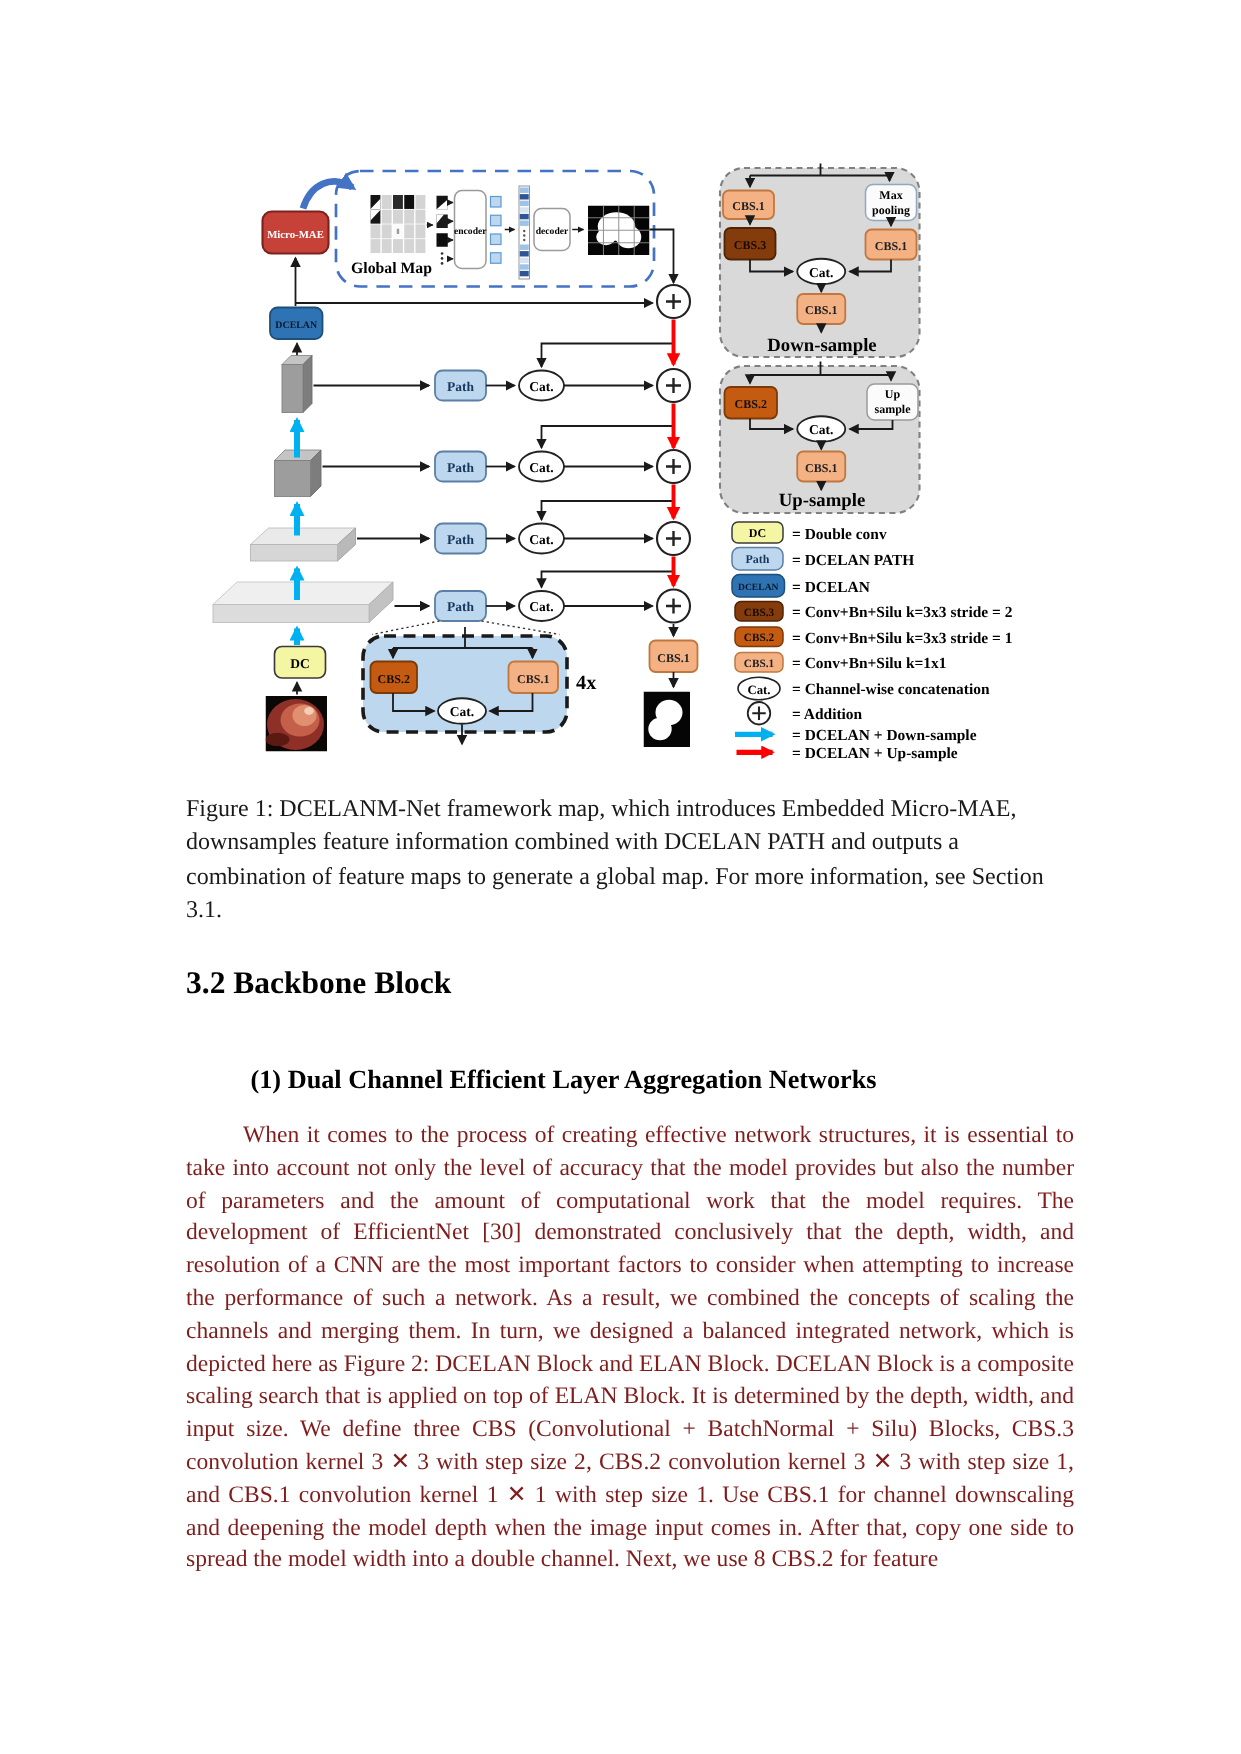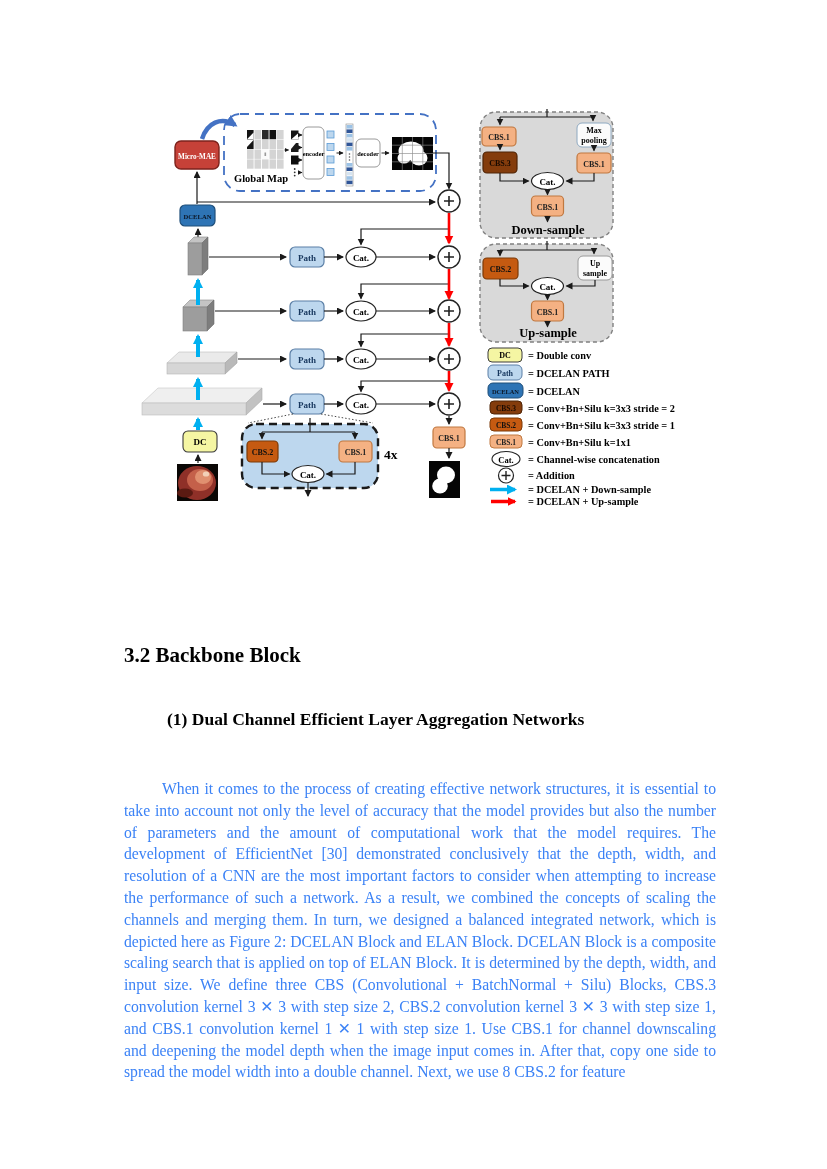--- a/index.html
+++ b/index.html
@@ -3,22 +3,22 @@
 <meta charset="utf-8">
 <style>
   html,body{margin:0;padding:0;background:#ffffff;}
   .page{position:relative;width:827px;height:1169px;background:#ffffff;overflow:hidden;
         font-family:"Liberation Serif", serif;color:#111;}
   .fig-svg{position:absolute;left:0;top:0;}
   .caption{position:absolute;left:124px;top:513px;width:596px;font-size:16px;line-height:22.4px;
            text-align:left;color:#1a1a1a;}
   .sec-head{position:absolute;left:124px;top:626px;width:596px;font-size:21px;font-weight:bold;color:#000;}
   .subsec-head{position:absolute;left:124px;top:691px;width:596px;font-size:17.5px;font-weight:bold;color:#000;margin-left:43px;}
-  .body-par{position:absolute;left:124px;top:750px;width:592px;font-size:15.7px;line-height:21.8px;
-            text-align:justify;text-indent:38px;color:#3b82f6;margin-top:28px;}
+  .body-par{position:absolute;left:124px;top:718px;width:592px;font-size:15.7px;line-height:21.8px;
+            text-align:justify;text-indent:38px;color:#7f1d1d;margin-top:28px;}
   svg text{font-family:"Liberation Serif", serif;}
   .blab{font-weight:bold;}
 </style>
 </head>
 <body>
 
 <div class="page">
 
 <svg class="fig-svg" width="827" height="515" viewBox="0 0 827 515">
   <defs>
@@ -371,17 +371,18 @@
     <text x="528" y="479" class="blab" font-size="10.3" fill="#000">=  Addition</text>
 
     <path d="M490,489.5 L515,489.5" stroke="#00b0f0" stroke-width="3.5" marker-end="url(#ac)"></path>
     <text x="528" y="493" class="blab" font-size="10.3" fill="#000">=  DCELAN + Down-sample</text>
 
     <path d="M491,501.5 L515,501.5" stroke="#ff0000" stroke-width="3.5" marker-end="url(#ar)"></path>
     <text x="528" y="505" class="blab" font-size="10.3" fill="#000">=  DCELAN + Up-sample</text>
   </g>
 </svg>
 
+<p class="caption">Figure 1: DCELANM-Net framework map, which introduces Embedded Micro-MAE, downsamples feature information combined with DCELAN PATH and outputs a combination of feature maps to generate a global map. For more information, see Section 3.1.</p>
 <h2 class="sec-head">3.2 Backbone Block</h2>
 <h3 class="subsec-head">(1) Dual Channel Efficient Layer Aggregation Networks</h3>
 <p class="body-par">When it comes to the process of creating effective network structures, it is essential to take into account not only the level of accuracy that the model provides but also the number of parameters and the amount of computational work that the model requires. The development of EfficientNet [30] demonstrated conclusively that the depth, width, and resolution of a CNN are the most important factors to consider when attempting to increase the performance of such a network. As a result, we combined the concepts of scaling the channels and merging them. In turn, we designed a balanced integrated network, which is depicted here as Figure 2: DCELAN Block and ELAN Block. DCELAN Block is a composite scaling search that is applied on top of ELAN Block. It is determined by the depth, width, and input size. We define three CBS (Convolutional + BatchNormal + Silu) Blocks, CBS.3 convolution kernel 3 ✕ 3 with step size 2, CBS.2 convolution kernel 3 ✕ 3 with step size 1, and CBS.1 convolution kernel 1 ✕ 1 with step size 1. Use CBS.1 for channel downscaling and deepening the model depth when the image input comes in. After that, copy one side to spread the model width into a double channel. Next, we use 8 CBS.2 for feature</p>
 
 </div>
 
 </body></html>

